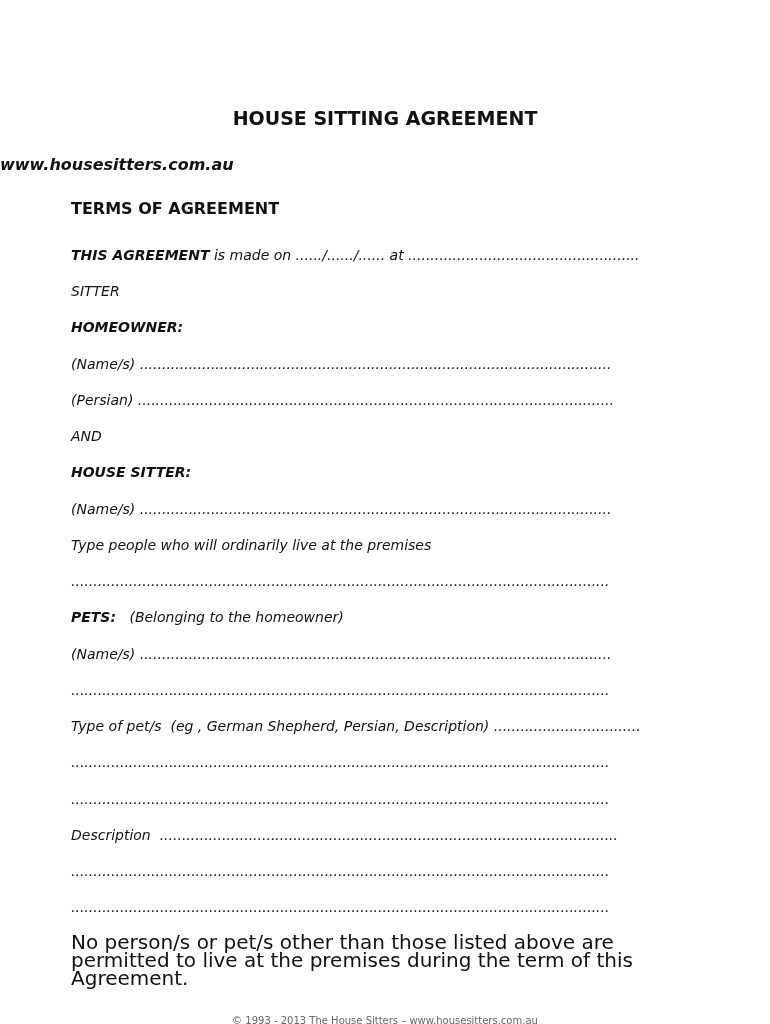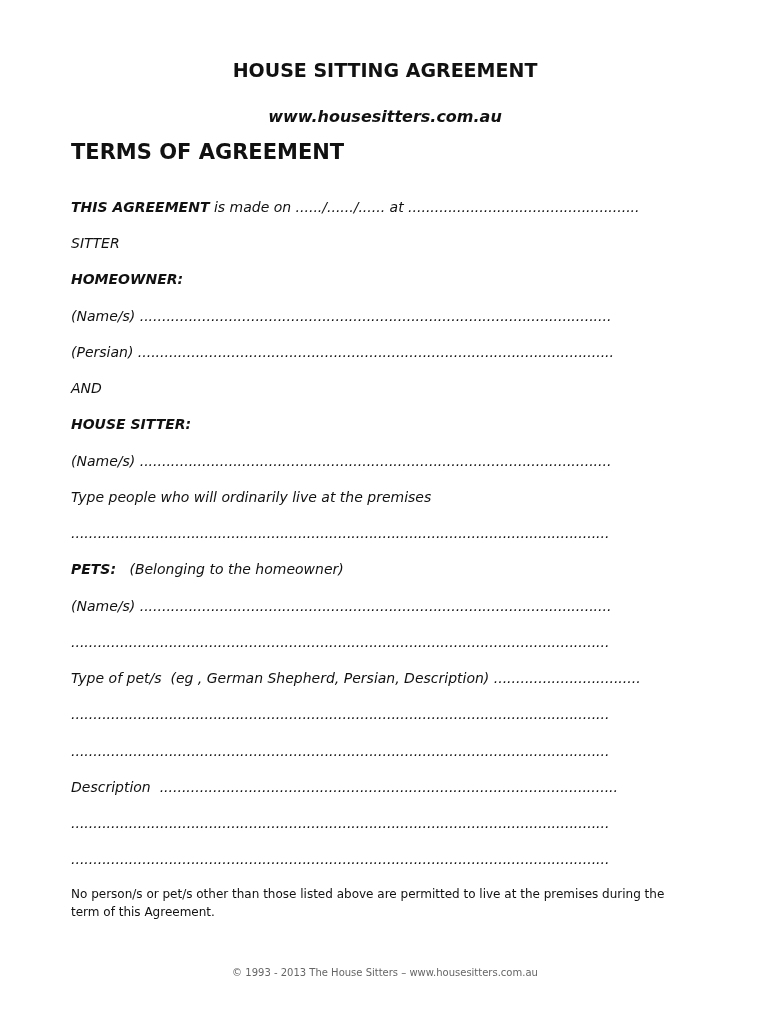--- a/index.html
+++ b/index.html
@@ -1,24 +1,24 @@
 <!DOCTYPE html>
 <html><head>
   <meta charset="utf-8">
   <style>
     html, body { margin: 0; padding: 0; background: #ffffff; }
     body { width: 770px; height: 1024px; position: relative; overflow: hidden;
            font-family: "DejaVu Sans", sans-serif; color: #111; }
-    .abs { position: absolute; white-space: nowrap; }
+    .abs { position: absolute; white-space: nowrap; margin-top: 48px; }
     .title { left: 0; width: 770px; text-align: center; top: 59px; font-size: 19px; font-weight: bold; }
-    .url { left: 0; width: 770px; text-align: center; top: 107px; font-size: 16px; font-weight: bold; font-style: italic; }
-    .section { left: 71px; top: 140px; font-size: 21px; font-weight: bold; }
+    .url { left: 0; width: 770px; text-align: left; top: 107px; font-size: 16px; font-weight: bold; font-style: italic; }
+    .section { left: 71px; top: 151px; font-size: 16px; font-weight: bold; }
     .line { left: 71px; font-size: 14px; line-height: 18px; font-style: italic; }
     .b { font-weight: bold; }
-    .para { left: 71px; top: 885px; font-size: 12px; line-height: 18px; white-space: normal; width: 620px; }
+    .para { left: 71px; top: 885px; font-size: 20px; line-height: 18px; white-space: normal; width: 620px; }
     .footer { left: 0; width: 770px; text-align: center; top: 967px; font-size: 10px; color: #666; }
   </style>
 </head>
 <body>
 
 <div class="abs title">HOUSE SITTING AGREEMENT</div>
 <div class="abs url">www.housesitters.com.au</div>
 <div class="abs section">TERMS OF AGREEMENT</div>
 
 <div class="abs line" style="top:198px;">

